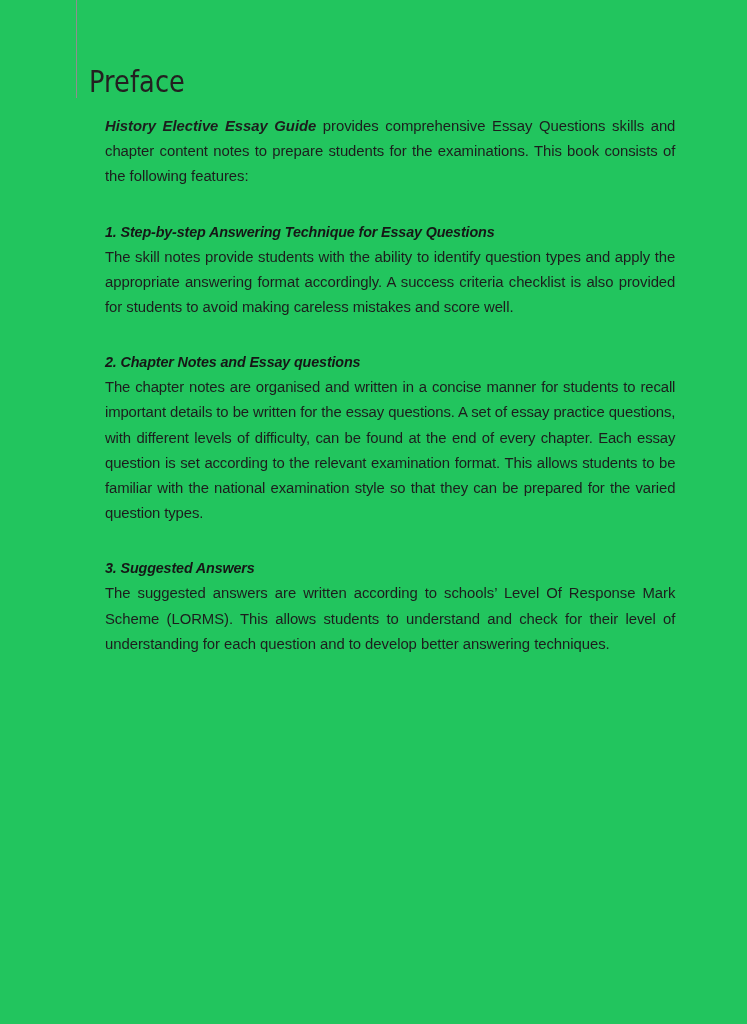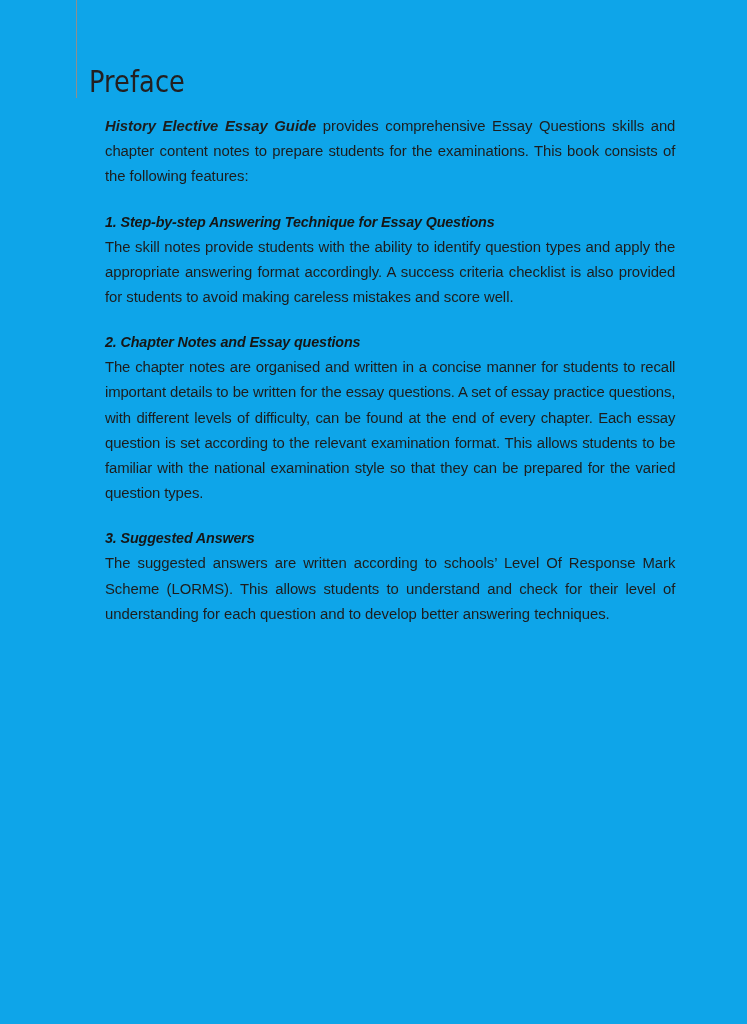--- a/index.html
+++ b/index.html
@@ -14,21 +14,21 @@
     position: relative;
     overflow: hidden;
     font-family: "Liberation Sans", "DejaVu Sans", sans-serif;
     color: #1a1a1a;
     -webkit-font-smoothing: antialiased;
   }
 
   #page {
     position: absolute;
     inset: 0;
-    background: #0ea5e9;
+    background: #22c55e;
   }
 
   
   #corner-rule {
     position: absolute;
     left: 76px;
     top: 0px;
     width: 1.4px;
     height: 98px;
     background: #8e8e8e;
@@ -71,21 +71,21 @@
     line-height: 25.2px;
     text-align: justify;
     text-justify: inter-word;
     color: #1d1d1d;
     letter-spacing: -0.05px;
     transform: scaleX(0.985);
     transform-origin: left top;
   }
 
   .section {
-    margin-top: 21px;
+    margin-top: 31px;
   }
 
   .section-heading {
     margin: 0 0 0 0;
     font-size: 15.1px;
     line-height: 24px;
     font-weight: bold;
     font-style: italic;
     color: #161616;
     letter-spacing: -0.15px;

